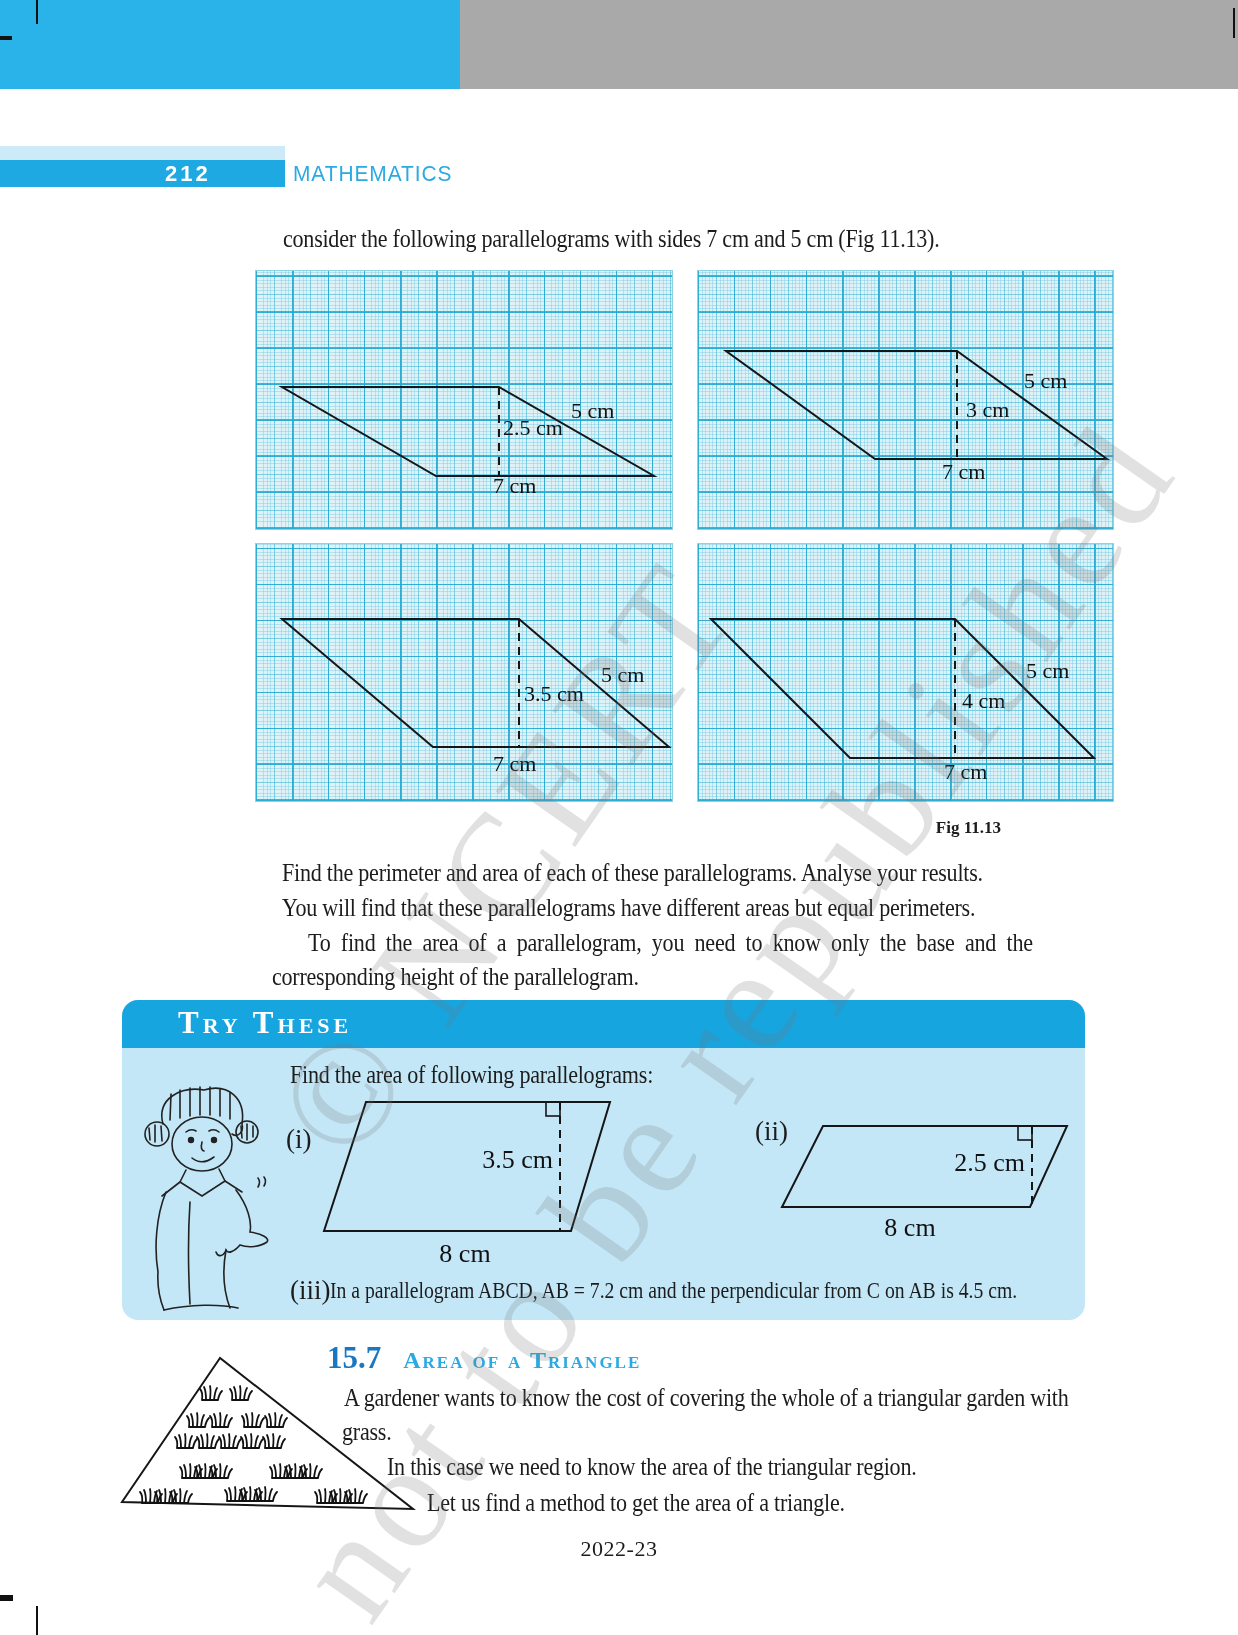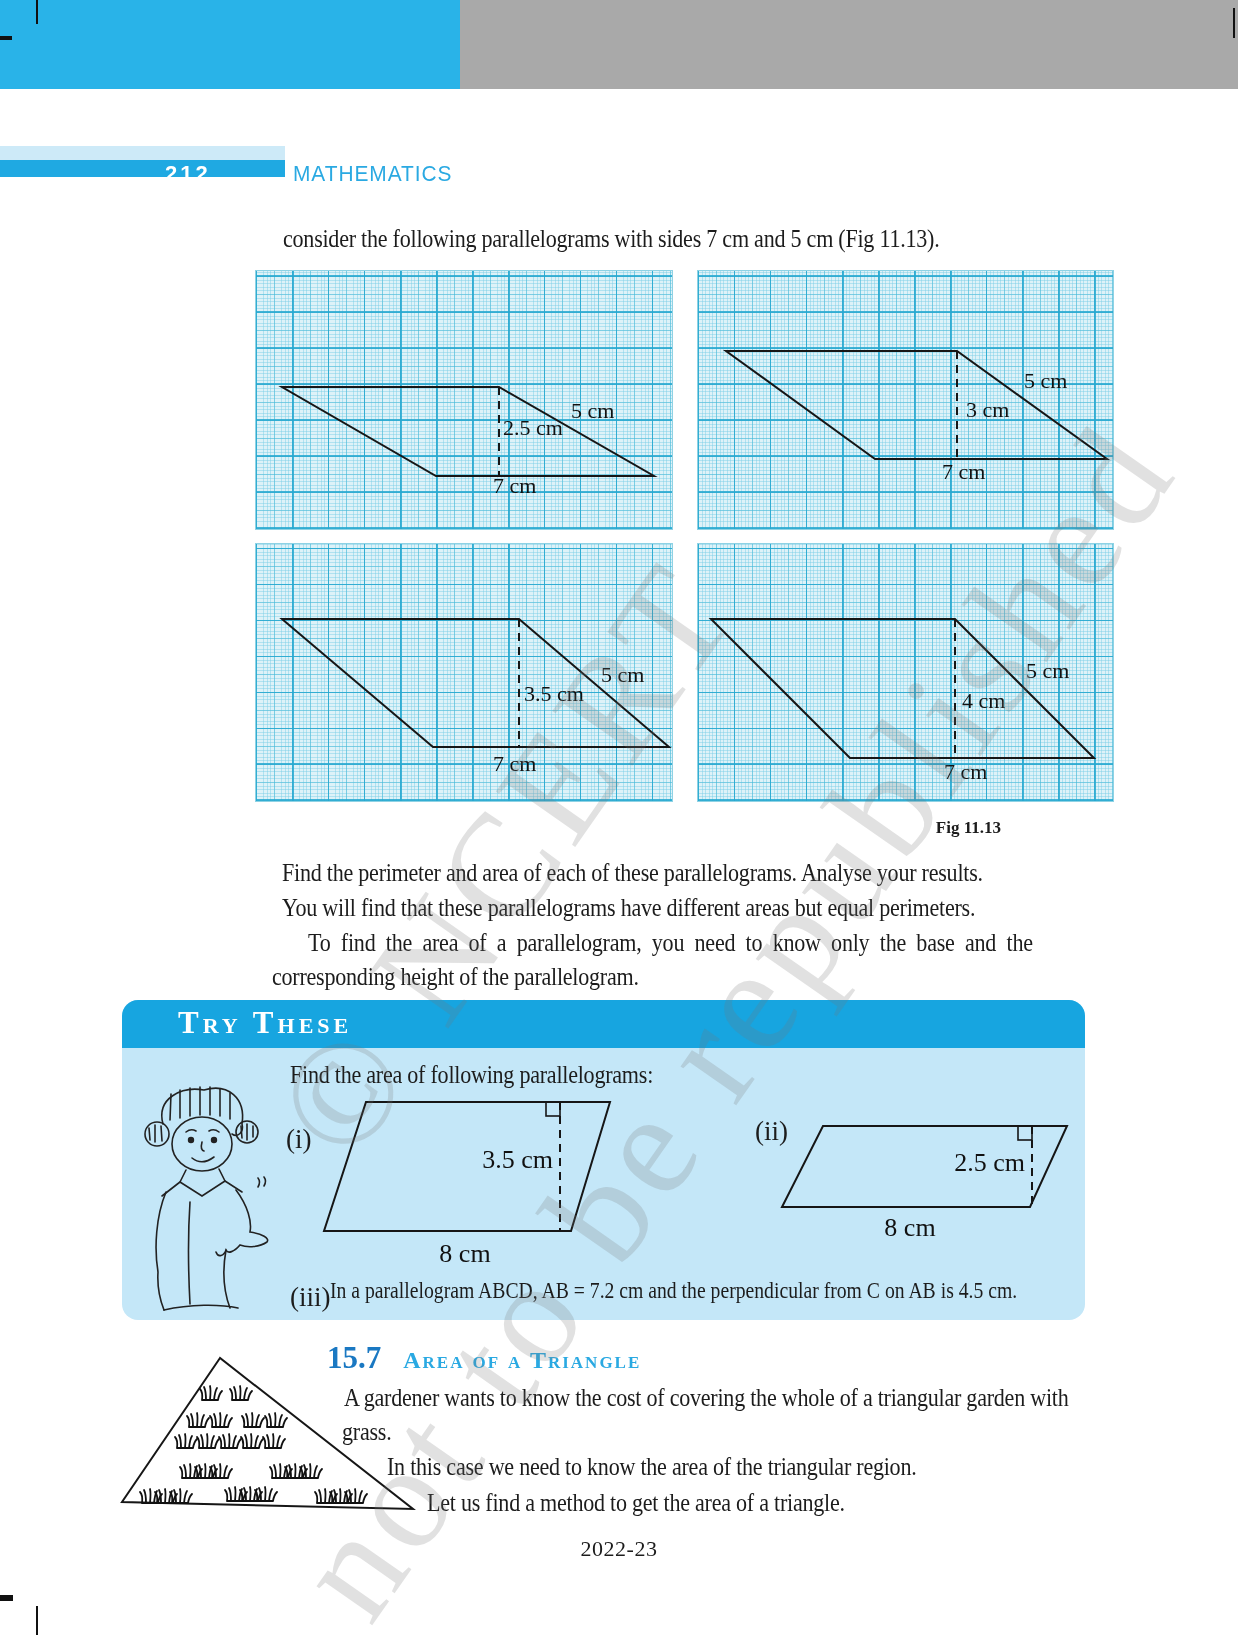--- a/index.html
+++ b/index.html
@@ -5,21 +5,21 @@
   html,body{margin:0;padding:0;background:#ffffff;}
   #page{position:relative;width:1238px;height:1635px;background:#ffffff;overflow:hidden;
         font-family:"Liberation Serif",serif;color:#1c1c1c;}
   .abs{position:absolute;}
   
   .band-cyan{left:0;top:0;width:460px;height:89px;}
   .band-gray{left:460px;top:0;width:778px;height:89px;}
   .crop{background:#111;}
   
   .pagebar-light{left:0;top:146px;width:285px;height:14px;background:#cdeaf8;}
-  .pagebar{left:0;top:160px;width:285px;height:17px;}
+  .pagebar{left:0;top:160px;width:285px;height:27px;}
   .pagenum{position:absolute;left:165px;top:1px;color:#fff;font-family:"Liberation Sans",sans-serif;
            font-weight:bold;font-size:22px;letter-spacing:3px;}
   .subject{left:293px;top:161px;font-family:"Liberation Sans",sans-serif;font-size:22px;
            letter-spacing:1px;transform:scaleX(.95);transform-origin:left top;}
   
   .bodyline{font-size:26px;letter-spacing:-0.3px;white-space:nowrap;
             transform:scaleX(.85);transform-origin:left top;}
   .justified{word-spacing:6px;}
   .figcap{left:401px;top:818px;width:600px;text-align:right;font-weight:bold;font-size:17px;}
   
@@ -163,21 +163,21 @@
 
     <div class="abs item-label" style="left:633px;top:116px">(ii)</div>
     <svg class="abs" style="left:648px;top:105px" width="315" height="135" viewBox="0 0 315 135">
       <polygon class="ln" points="53,21 297,21 260,102 12,102"></polygon>
       <line class="dash" x1="262" y1="21" x2="262" y2="102"></line>
       <rect class="ln" x="248" y="21" width="14" height="14" style="stroke-width:1.6"></rect>
       <text class="lbl" x="255" y="66" text-anchor="end" style="font-size:26px">2.5 cm</text>
       <text class="lbl" x="140" y="131" text-anchor="middle" style="font-size:26px">8 cm</text>
     </svg>
 
-    <div class="abs item-label" style="left:168px;top:282px">(iii)</div>
+    <div class="abs item-label" style="left:168px;top:275px">(iii)</div>
     <div class="abs iii-line" style="left:208px;top:277px">In a parallelogram ABCD, AB = 7.2 cm and the perpendicular from C on AB is 4.5 cm.</div>
   </div>
 
   <svg class="abs" style="left:105px;top:1345px" width="330" height="175" viewBox="0 0 330 175">
     <defs>
       <path id="tuftS" class="grass" d="M-8,0 Q-7,-8 -10,-11 M-4,0 Q-4,-9 -6,-13 M0,0 Q1,-10 0,-14 M4,0 Q5,-9 7,-12 M8,0 Q9,-6 12,-9 M-8,0 L8,0"></path>
     </defs>
     <polygon class="ln" points="115,13 17,157 308,164"></polygon>
     <g>
       <use href="#tuftS" x="105" y="55"></use>

